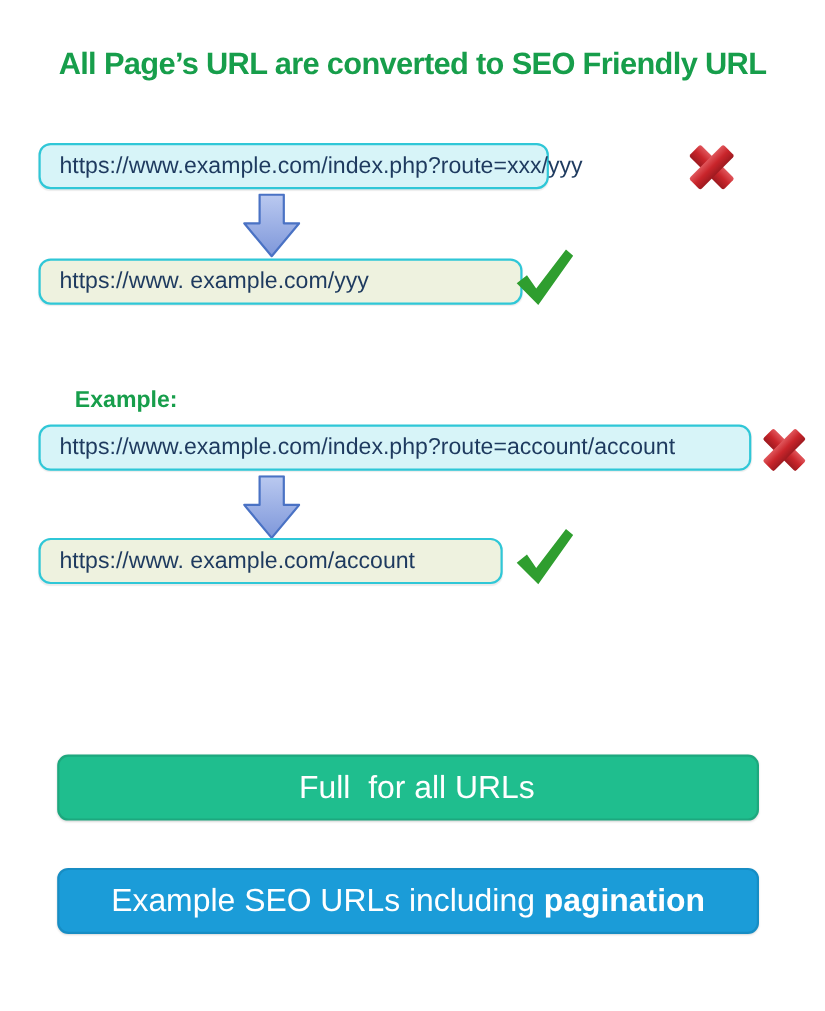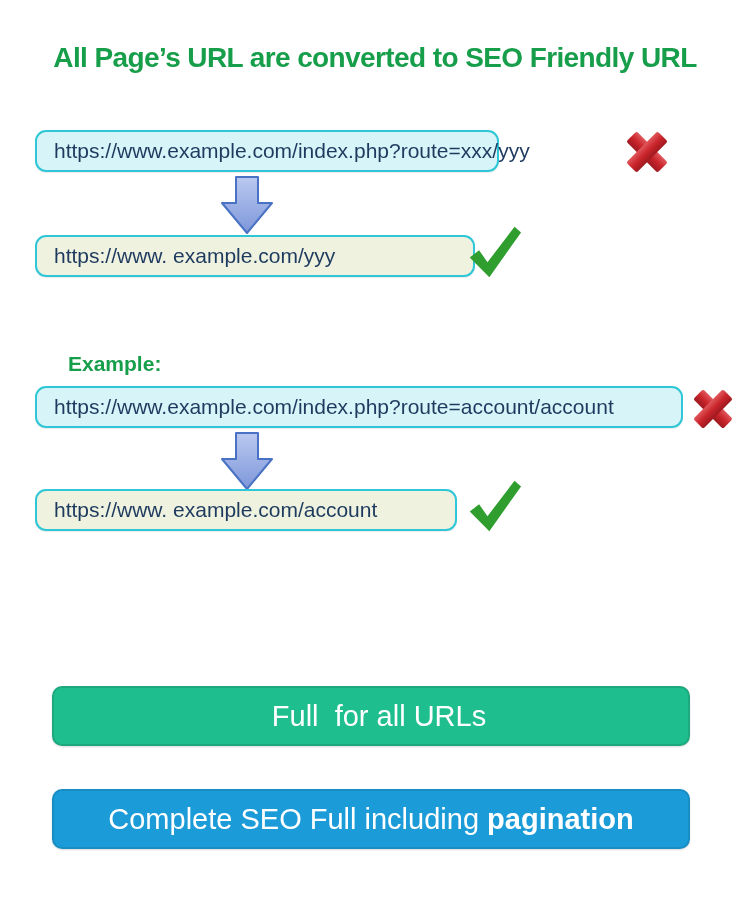--- a/index.html
+++ b/index.html
@@ -162,16 +162,16 @@
     <svg width="56" height="56" viewBox="0 0 60 60">
       <polygon points="4,36 14,28 23,41 52,3 59,9 25,57" fill="#2f9e2f"></polygon>
     </svg>
   </div>
 
   <div class="banner banner-green">
     <span>Full </span><span> for all URLs</span>
   </div>
 
   <div class="banner banner-blue">
-    <span>Complete SEO Full including </span><b>pagination</b><span></span>
+    <span>Example SEO URLs including </span><b>pagination</b><span></span>
   </div>
 
 </div>
 
 </body></html>

